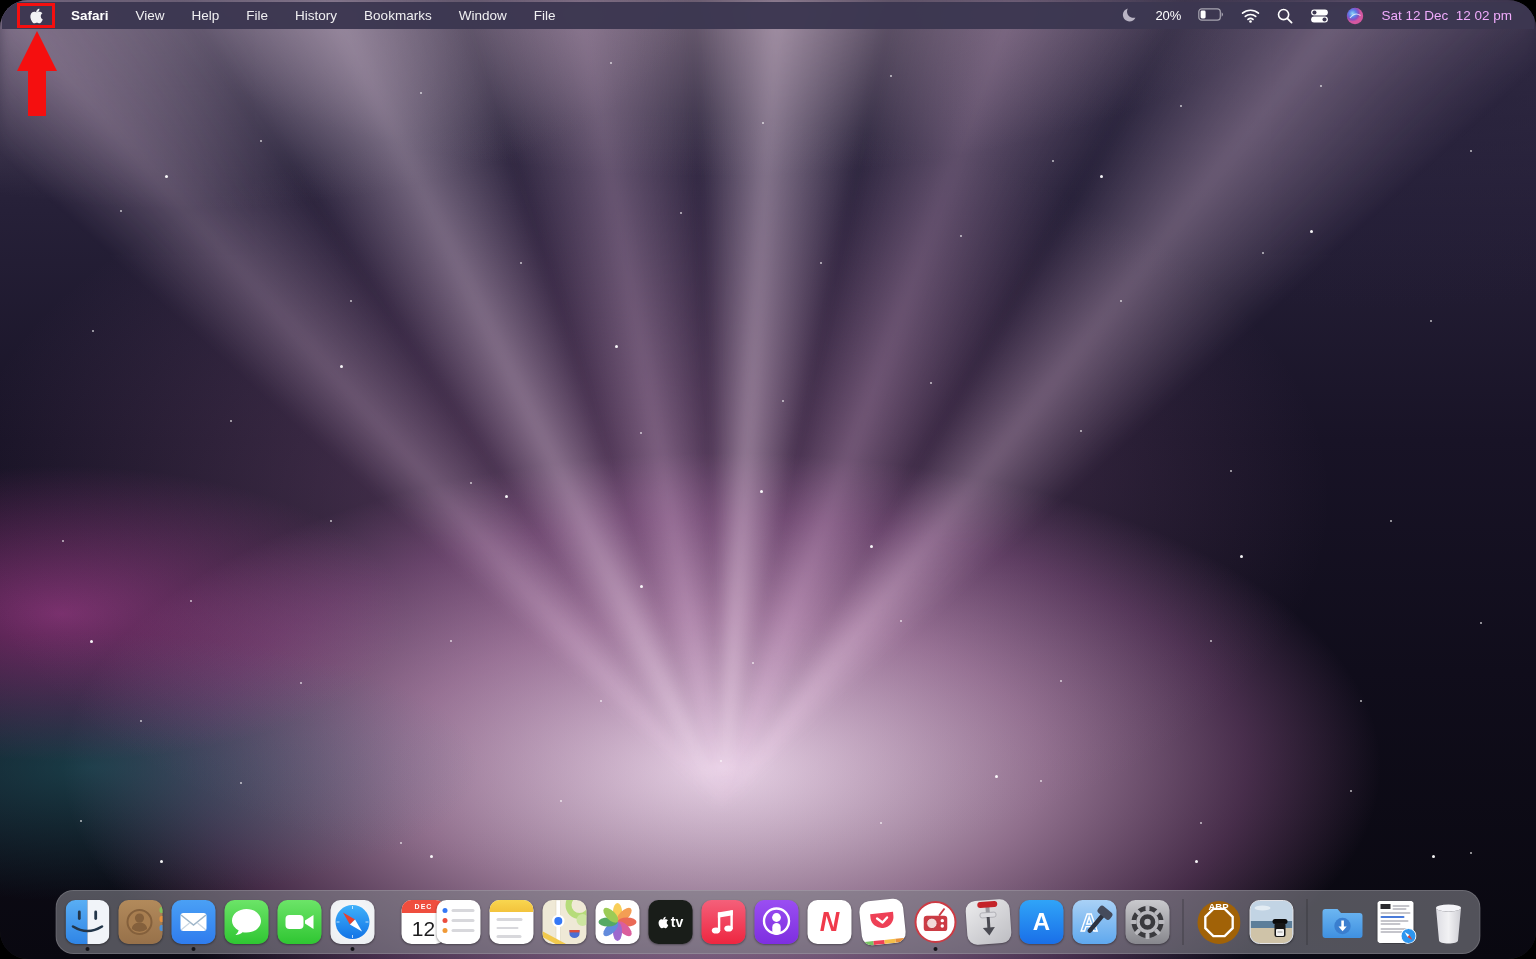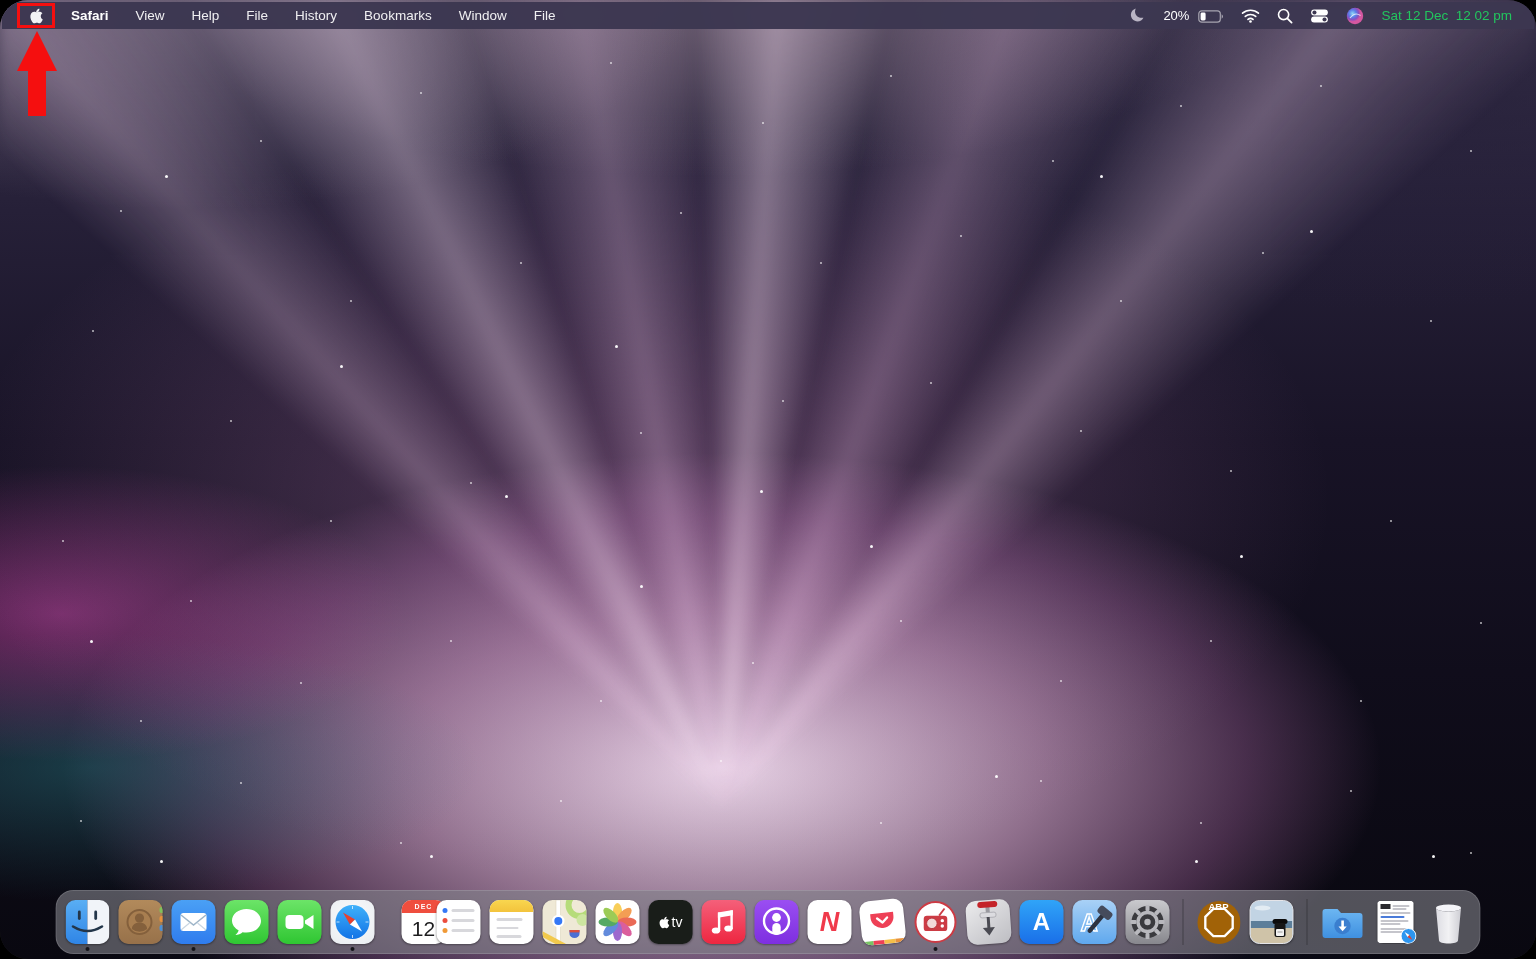--- a/index.html
+++ b/index.html
@@ -49,22 +49,22 @@
   .menubar{position:absolute;top:2px;left:2px;right:2px;height:27px;
     background:rgba(60,55,81,.97);display:flex;align-items:center;color:#fff;z-index:30;}
   .apple-box{width:32px;height:19px;border:3px solid #f50f0f;margin-left:15px;
     display:flex;align-items:center;justify-content:center;flex:0 0 auto;}
   .apple-box svg{display:block;}
   .menus{display:flex;align-items:center;gap:27px;margin-left:16px;font-size:13.5px;}
   .menus .mi{color:rgba(255,255,255,.92);cursor:default;}
   .menus .mi.active{font-weight:700;color:#fff;}
   .statusbar{margin-left:auto;display:flex;align-items:center;gap:17px;padding-right:22px;}
   .statusbar svg{display:block;}
-  .batt{display:flex;align-items:flex-end;gap:9px;font-size:13px;color:#fff;}
-  .clock{font-size:13.5px;color:#22c55e;white-space:pre;}
+  .batt{display:flex;align-items:flex-start;gap:17px;font-size:13px;color:#fff;}
+  .clock{font-size:13.5px;color:#f0abfc;white-space:pre;}
 
   
   .arrow{position:absolute;left:17px;top:31px;width:40px;height:85px;z-index:25;}
   .arrow .head{width:0;height:0;margin:0 auto;
     border-left:20px solid transparent;border-right:20px solid transparent;
     border-bottom:40px solid #f50f0f;}
   .arrow .shaft{width:18px;height:45px;margin:0 auto;background:#f50f0f;}
 
   
   .dock{position:absolute;left:50%;transform:translateX(-50%);bottom:5px;height:62px;
@@ -93,21 +93,21 @@
   .t-rem{background:#fff;padding:8px 6px;box-sizing:border-box;display:flex;flex-direction:column;gap:5px;}
   .rrow{display:flex;align-items:center;gap:4px;}
   .rrow i{width:5px;height:5px;border-radius:50%;display:block;}
   .rrow b{height:3px;flex:1;background:#d8d8dc;border-radius:2px;display:block;}
   .t-notes{background:#fff;}
   .n-top{height:12px;background:linear-gradient(180deg,#f9d64f,#f3c33c);}
   .n-line{height:2.5px;background:#d8d8dc;border-radius:2px;margin:6px 7px 0;}
   .t-maps{background:#efe9d6;}
   .t-photos{background:#fff;display:flex;align-items:center;justify-content:center;}
   .t-tv{background:#191d19;display:flex;align-items:center;justify-content:center;gap:2px;color:#fff;}
-  .t-tv span{font-size:14px;font-weight:400;}
+  .t-tv span{font-size:14px;font-weight:700;}
   .t-music{background:linear-gradient(180deg,#f4607a,#ee2640);display:flex;align-items:center;justify-content:center;}
   .t-pod{background:linear-gradient(180deg,#9a4ef2,#7e2fe0);display:flex;align-items:center;justify-content:center;}
   .t-news{background:#fff;display:flex;align-items:center;justify-content:center;}
   .t-news span{font-size:27px;font-weight:800;font-style:italic;color:#f03a4b;}
   .t-pocket{background:#fff;transform:rotate(-6deg);display:flex;align-items:center;justify-content:center;}
   .p-stripes{position:absolute;bottom:0;left:0;right:0;height:4px;display:flex;}
   .p-stripes i{flex:1;display:block;}
   .t-radio{background:transparent;box-shadow:none;display:flex;align-items:center;justify-content:center;}
   .radio-circle{width:42px;height:42px;border-radius:50%;background:#fff;border:2px solid #cc3b44;
     box-sizing:border-box;display:flex;align-items:center;justify-content:center;}

